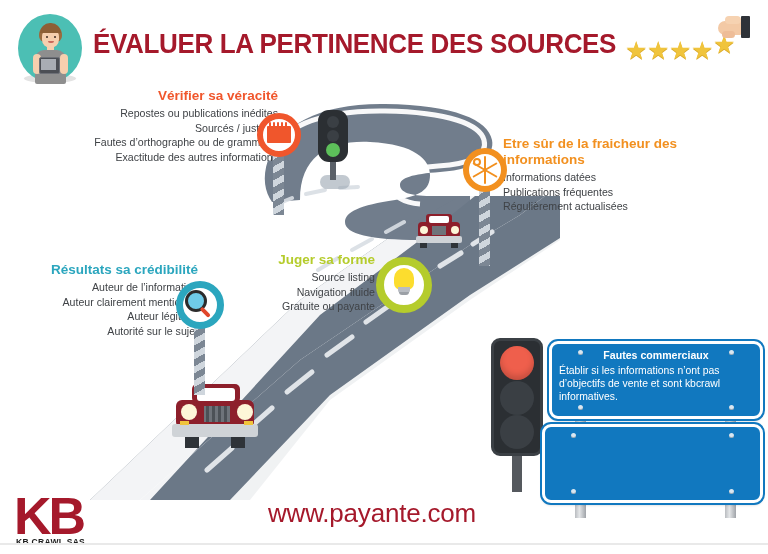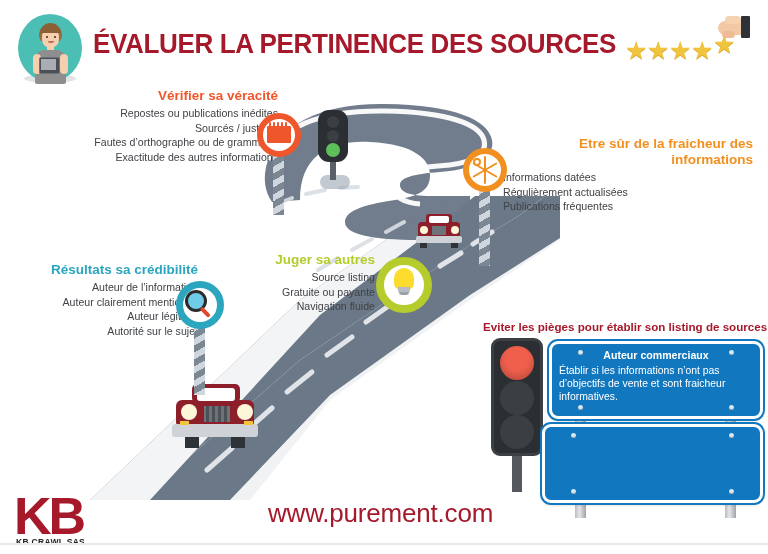--- a/index.html
+++ b/index.html
@@ -60,21 +60,21 @@
   
   .blk{position:absolute;}
   .blk h3{margin:0 0 2px 0;font-size:13.5px;font-weight:bold;line-height:16px;}
   .blk p{margin:0;font-size:10.6px;line-height:14.5px;color:#3f4246;white-space:nowrap;}
   .right-al{text-align:right;}
   .left-al{text-align:left;}
 
   #blk-veracite{left:28px;top:88px;width:250px;}
   #blk-veracite h3{color:#f0562c;}
   #blk-fraicheur{left:503px;top:136px;width:250px;}
-  #blk-fraicheur h3{color:#f2901f;text-align:right;}
+  #blk-fraicheur h3{color:#f2901f;}
   #blk-credibilite{left:16px;top:262px;width:182px;}
   #blk-credibilite h3{color:#2ba6be;}
   #blk-forme{left:253px;top:252px;width:122px;}
   #blk-forme h3{color:#b5cc2c;}
 
   
   .ic-post{position:absolute;}
   .ic-ring{position:absolute;border-radius:50%;background:#fff;}
   .pole{position:absolute;width:11px;background:
         repeating-linear-gradient(150deg,#cfd6dd 0 6px,#7c8794 6px 12px);}
@@ -264,37 +264,37 @@
     <h3>Vérifier sa véracité</h3>
     <p>Repostes ou publications inédites</p>
     <p>Sourcés / justifiés</p>
     <p>Fautes d’orthographe ou de grammaire</p>
     <p>Exactitude des autres informations</p>
   </div>
 
   <div class="blk left-al" id="blk-fraicheur">
     <h3>Etre sûr de la fraicheur des informations</h3>
     <p>Informations datées</p>
+    <p>Publications fréquentes</p>
     <p>Régulièrement actualisées</p>
-    <p>Publications fréquentes</p>
   </div>
 
   <div class="blk right-al" id="blk-credibilite">
     <h3>Résultats sa crédibilité</h3>
     <p>Auteur de l’information</p>
     <p>Auteur clairement mentionné</p>
     <p>Auteur légitime</p>
     <p>Autorité sur le sujet</p>
   </div>
 
   <div class="blk right-al" id="blk-forme">
-    <h3>Juger sa autres</h3>
+    <h3>Juger sa forme</h3>
     <p>Source listing</p>
+    <p>Navigation fluide</p>
     <p>Gratuite ou payante</p>
-    <p>Navigation fluide</p>
   </div>
 
   <div class="ic-post" id="sign-veracite">
     <div class="pole"></div>
     <div class="ic-ring"></div>
     <div class="cal"></div>
     <div class="cal-t">
       <i style="left:0"></i>
         <i style="left:4px"></i>
         <i style="left:8px"></i>
@@ -323,49 +323,48 @@
     </div>
   </div>
 
   <div class="ic-post" id="sign-forme">
     <div class="ic-ring"></div>
     <div class="bulb"></div>
     <div class="bulb-b"></div>
     <div class="bulb-b2"></div>
   </div>
 
-  <div id="pieges-title">Eviter les pièges pour établir son listing de sources</div>
 
   <div class="tl">
     <div class="tl-pole"></div>
     <div class="tl-body"></div>
     <div class="tl-lamp tl-red"></div>
     <div class="tl-lamp tl-amber"></div>
     <div class="tl-lamp tl-green"></div>
   </div>
 
   <div class="post-l" style="left:575px;top:408px;height:110px;"></div>
   <div class="post-r" style="left:725px;top:408px;height:110px;"></div>
 
   <div class="bsign" id="bsign1">
     <div class="bolt" style="left:26px;top:6px"></div>
     <div class="bolt" style="right:26px;top:6px"></div>
     <div class="bolt" style="left:26px;bottom:6px"></div>
     <div class="bolt" style="right:26px;bottom:6px"></div>
-    <div class="bs-title">Auteur commerciaux</div>
-    <div class="bs-body">Établir si les informations n’ont pas d’objectifs de vente et sont fraicheur informatives.</div>
+    <div class="bs-title">Fautes commerciaux</div>
+    <div class="bs-body">Établir si les informations n’ont pas d’objectifs de vente et sont kbcrawl informatives.</div>
   </div>
 
   <div class="bsign" id="bsign2">
     <div class="bolt" style="left:26px;top:6px"></div>
     <div class="bolt" style="right:26px;top:6px"></div>
     <div class="bolt" style="left:26px;bottom:6px"></div>
     <div class="bolt" style="right:26px;bottom:6px"></div>
   </div>
 
   <div class="kb">
     <div class="kb-k">KB</div>
     <div class="kb-name">KB CRAWL SAS</div>
   </div>
-  <div id="site-url">www.purement.com</div>
+  <div id="site-url">www.payante.com</div>
   <div class="kb-rule"></div>
 
 </div>
 
 </body></html>

